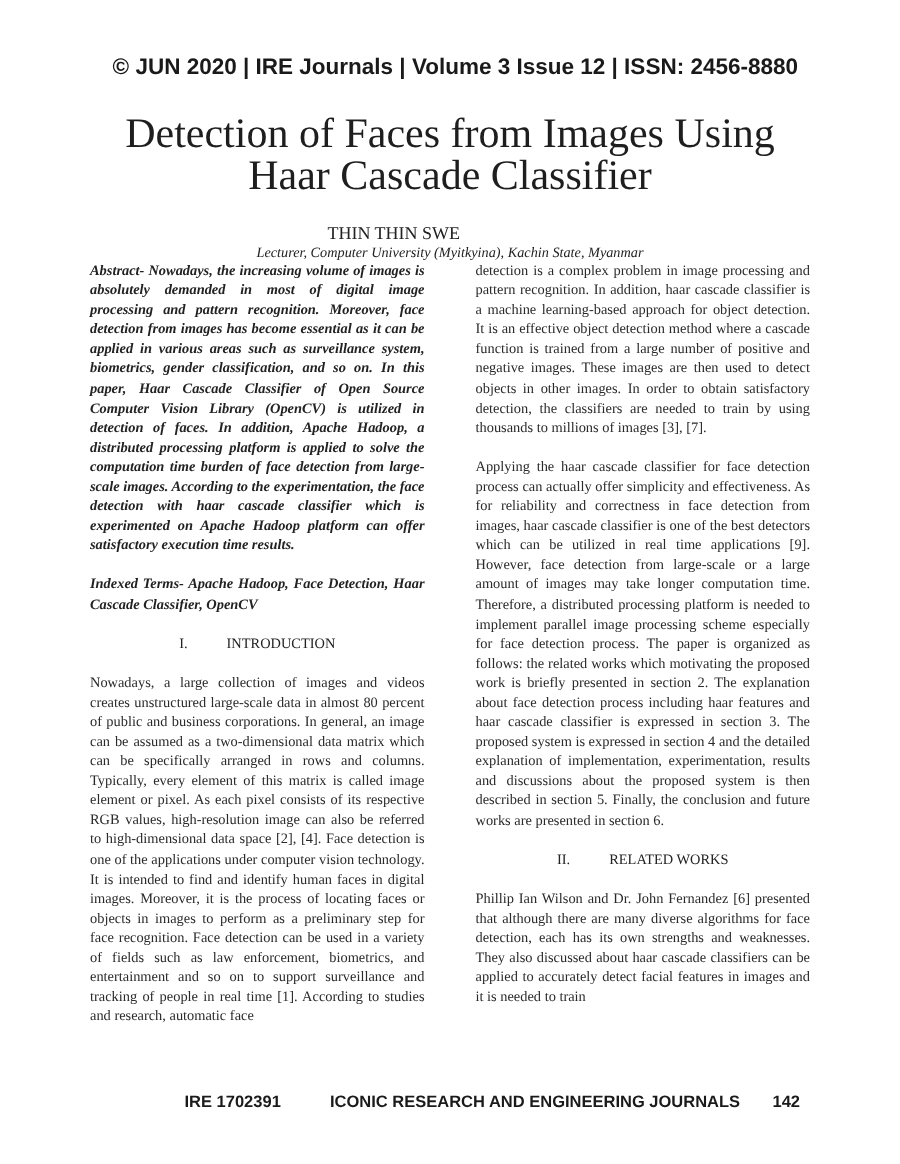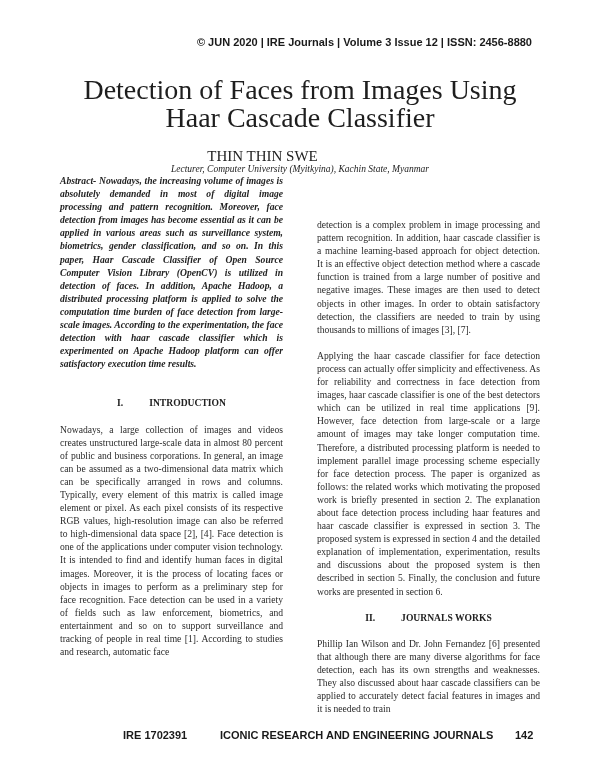--- a/index.html
+++ b/index.html
@@ -17,21 +17,21 @@
     .running-header {
       position: absolute;
       top: 36px;
       left: 0;
       width: 600px;
       text-align: right;
       padding-right: 68px;
       box-sizing: border-box;
       font-family: "Liberation Sans", sans-serif;
       font-weight: bold;
-      font-size: 11px;
+      font-size: 15px;
       color: #1a1a1a;
     }
     .title {
       position: absolute;
       top: 76px;
       left: 60px;
       width: 480px;
       text-align: center;
       font-family: "Liberation Serif", serif;
       font-size: 28px;
@@ -40,21 +40,21 @@
       margin: 0;
       font-weight: normal;
     }
     .author {
       position: absolute;
       top: 148px;
       left: 0;
       width: 525px;
       text-align: center;
       font-family: "Liberation Serif", serif;
-      font-size: 15px;
+      font-size: 12px;
       color: #222;
     }
     .affiliation {
       position: absolute;
       top: 164px;
       left: 0;
       width: 600px;
       text-align: center;
       font-family: Liberation Serif, serif;
       font-style: italic;
@@ -63,35 +63,35 @@
     }
     .col {
       position: absolute;
       font-family: "Liberation Serif", serif;
       font-size: 9.6px;
       line-height: 13.1px;
       color: #2a2a2a;
       text-align: justify;
     }
     .col-left { top: 174px; left: 60px; width: 223px; }
-    .col-right { top: 174px; left: 317px; width: 223px; margin-top: 44px; }
+    .col-right { top: 174px; left: 317px; width: 223px; }
     .col p { margin: 0; }
     .abstract {
       font-style: italic;
       font-weight: bold;
       color: #222;
     }
     .gap { height: 13px; }
     .section-heading {
       text-align: center;
       font-family: "Liberation Serif", serif;
       font-size: 9.6px;
       color: #222;
       margin: 0;
-      font-weight: bold;
+      font-weight: normal;
     }
     .section-heading .num {
       display: inline-block;
       margin-right: 26px;
     }
     .footer {
       position: absolute;
       top: 729px;
       left: 0;
       width: 600px;
@@ -111,35 +111,36 @@
 <div class="running-header">© JUN 2020 | IRE Journals | Volume 3 Issue 12 | ISSN: 2456-8880</div>
 
 <h1 class="title">Detection of Faces from Images Using Haar Cascade Classifier</h1>
 
 <div class="author">THIN THIN SWE</div>
 <div class="affiliation">Lecturer, Computer University (Myitkyina), Kachin State, Myanmar</div>
 
 <div class="col col-left">
   <p class="abstract">Abstract- Nowadays, the increasing volume of images is absolutely demanded in most of digital image processing and pattern recognition. Moreover, face detection from images has become essential as it can be applied in various areas such as surveillance system, biometrics, gender classification, and so on. In this paper, Haar Cascade Classifier of Open Source Computer Vision Library (OpenCV) is utilized in detection of faces. In addition, Apache Hadoop, a distributed processing platform is applied to solve the computation time burden of face detection from large-scale images. According to the experimentation, the face detection with haar cascade classifier which is experimented on Apache Hadoop platform can offer satisfactory execution time results.</p>
   <div class="gap"></div>
+  <p class="abstract">Indexed Terms- Apache Hadoop, Face Detection, Haar Cascade Classifier, OpenCV</p>
   <div class="gap"></div>
   <h2 class="section-heading">
     <span class="num">I.</span><span>INTRODUCTION</span>
   </h2>
   <div class="gap"></div>
   <p>Nowadays, a large collection of images and videos creates unstructured large-scale data in almost 80 percent of public and business corporations. In general, an image can be assumed as a two-dimensional data matrix which can be specifically arranged in rows and columns. Typically, every element of this matrix is called image element or pixel. As each pixel consists of its respective RGB values, high-resolution image can also be referred to high-dimensional data space [2], [4]. Face detection is one of the applications under computer vision technology. It is intended to find and identify human faces in digital images. Moreover, it is the process of locating faces or objects in images to perform as a preliminary step for face recognition. Face detection can be used in a variety of fields such as law enforcement, biometrics, and entertainment and so on to support surveillance and tracking of people in real time [1]. According to studies and research, automatic face</p>
 </div>
 
 <div class="col col-right">
   <p>detection is a complex problem in image processing and pattern recognition. In addition, haar cascade classifier is a machine learning-based approach for object detection. It is an effective object detection method where a cascade function is trained from a large number of positive and negative images. These images are then used to detect objects in other images. In order to obtain satisfactory detection, the classifiers are needed to train by using thousands to millions of images [3], [7].</p>
   <div class="gap"></div>
   <p>Applying the haar cascade classifier for face detection process can actually offer simplicity and effectiveness. As for reliability and correctness in face detection from images, haar cascade classifier is one of the best detectors which can be utilized in real time applications [9]. However, face detection from large-scale or a large amount of images may take longer computation time. Therefore, a distributed processing platform is needed to implement parallel image processing scheme especially for face detection process. The paper is organized as follows: the related works which motivating the proposed work is briefly presented in section 2. The explanation about face detection process including haar features and haar cascade classifier is expressed in section 3. The proposed system is expressed in section 4 and the detailed explanation of implementation, experimentation, results and discussions about the proposed system is then described in section 5. Finally, the conclusion and future works are presented in section 6.</p>
   <div class="gap"></div>
   <h2 class="section-heading">
-    <span class="num">II.</span><span>JOURNALS WORKS</span>
+    <span class="num">II.</span><span>RELATED WORKS</span>
   </h2>
   <div class="gap"></div>
   <p>Phillip Ian Wilson and Dr. John Fernandez [6] presented that although there are many diverse algorithms for face detection, each has its own strengths and weaknesses. They also discussed about haar cascade classifiers can be applied to accurately detect facial features in images and it is needed to train</p>
 </div>
 
 <div class="footer">
   <span class="f-left">IRE 1702391</span>
   <span class="f-center">ICONIC RESEARCH AND ENGINEERING JOURNALS</span>
   <span class="f-right">142</span>
 </div>

